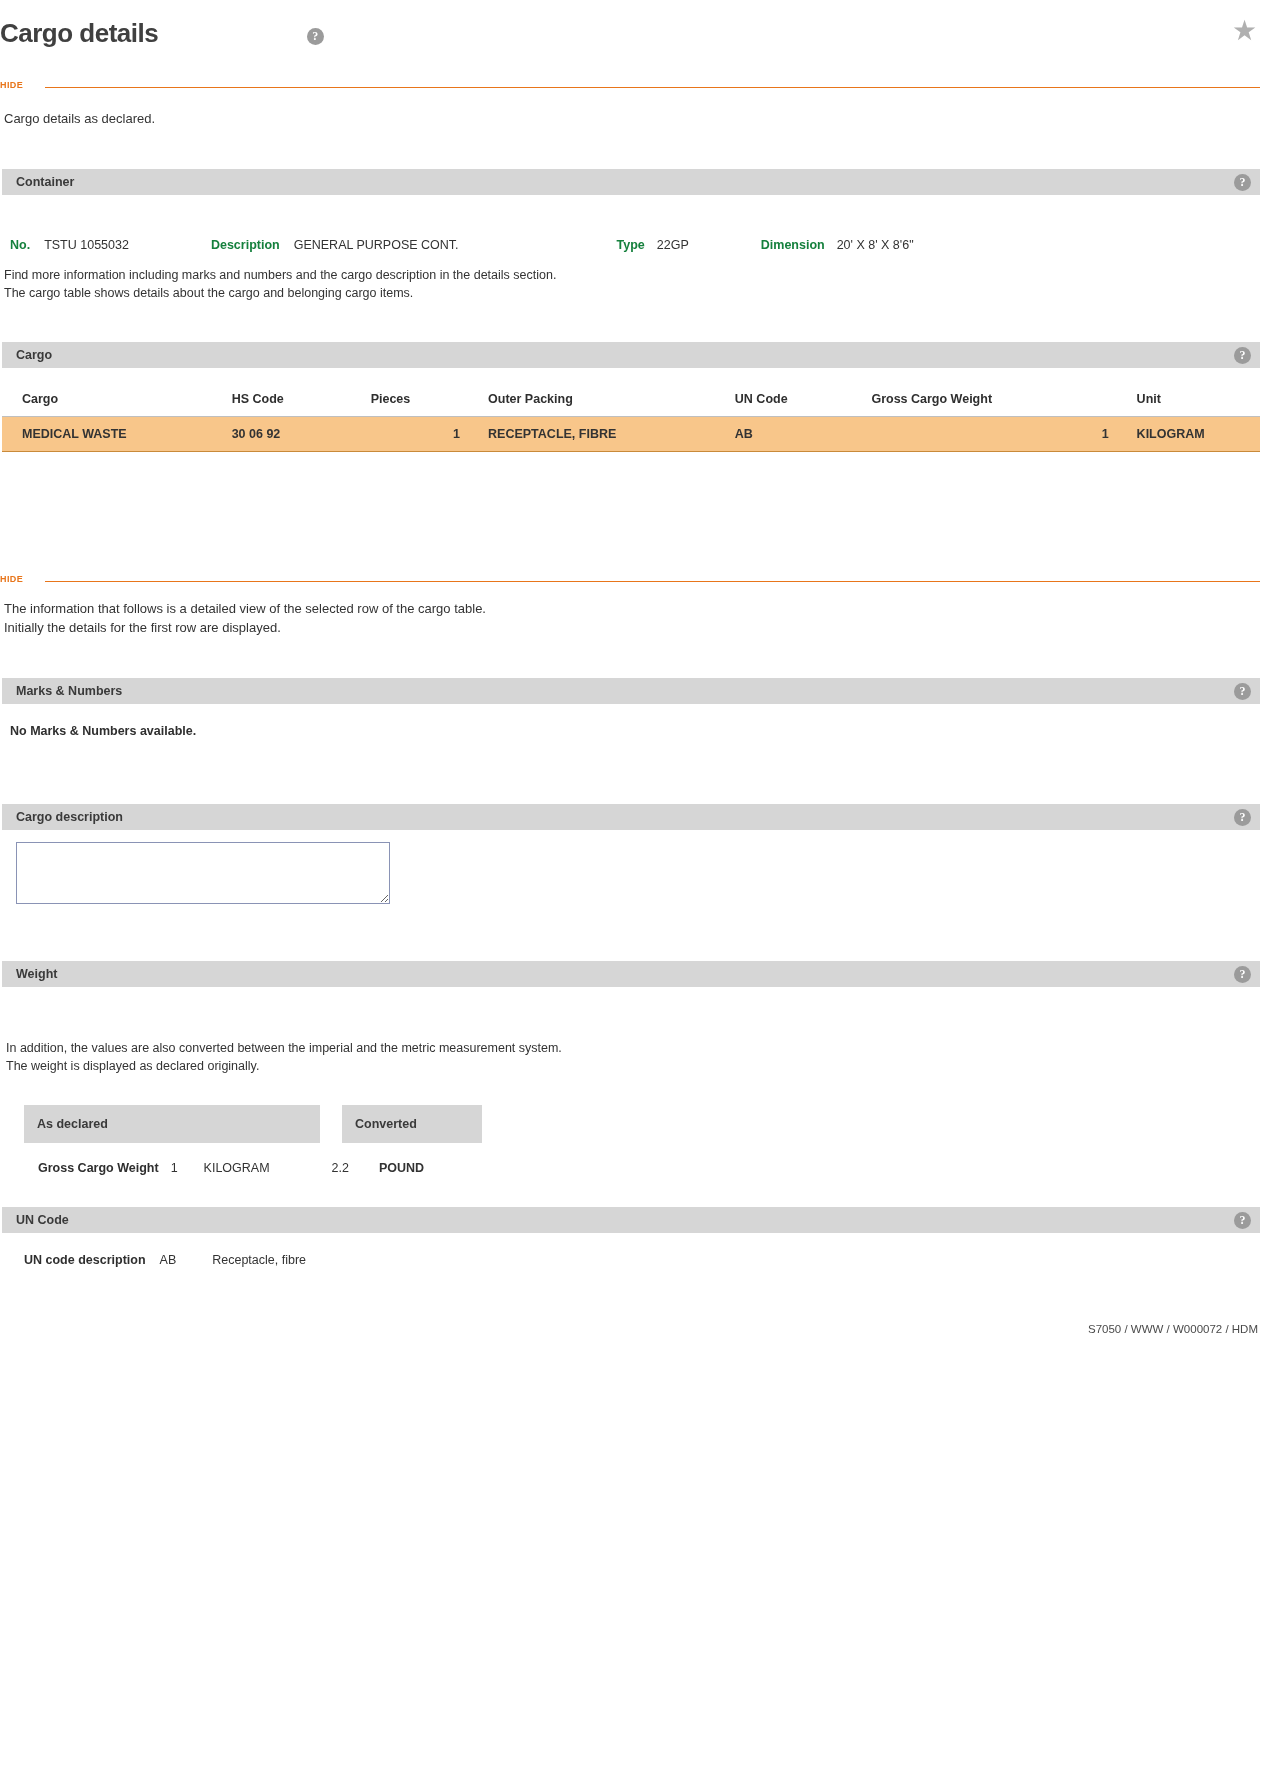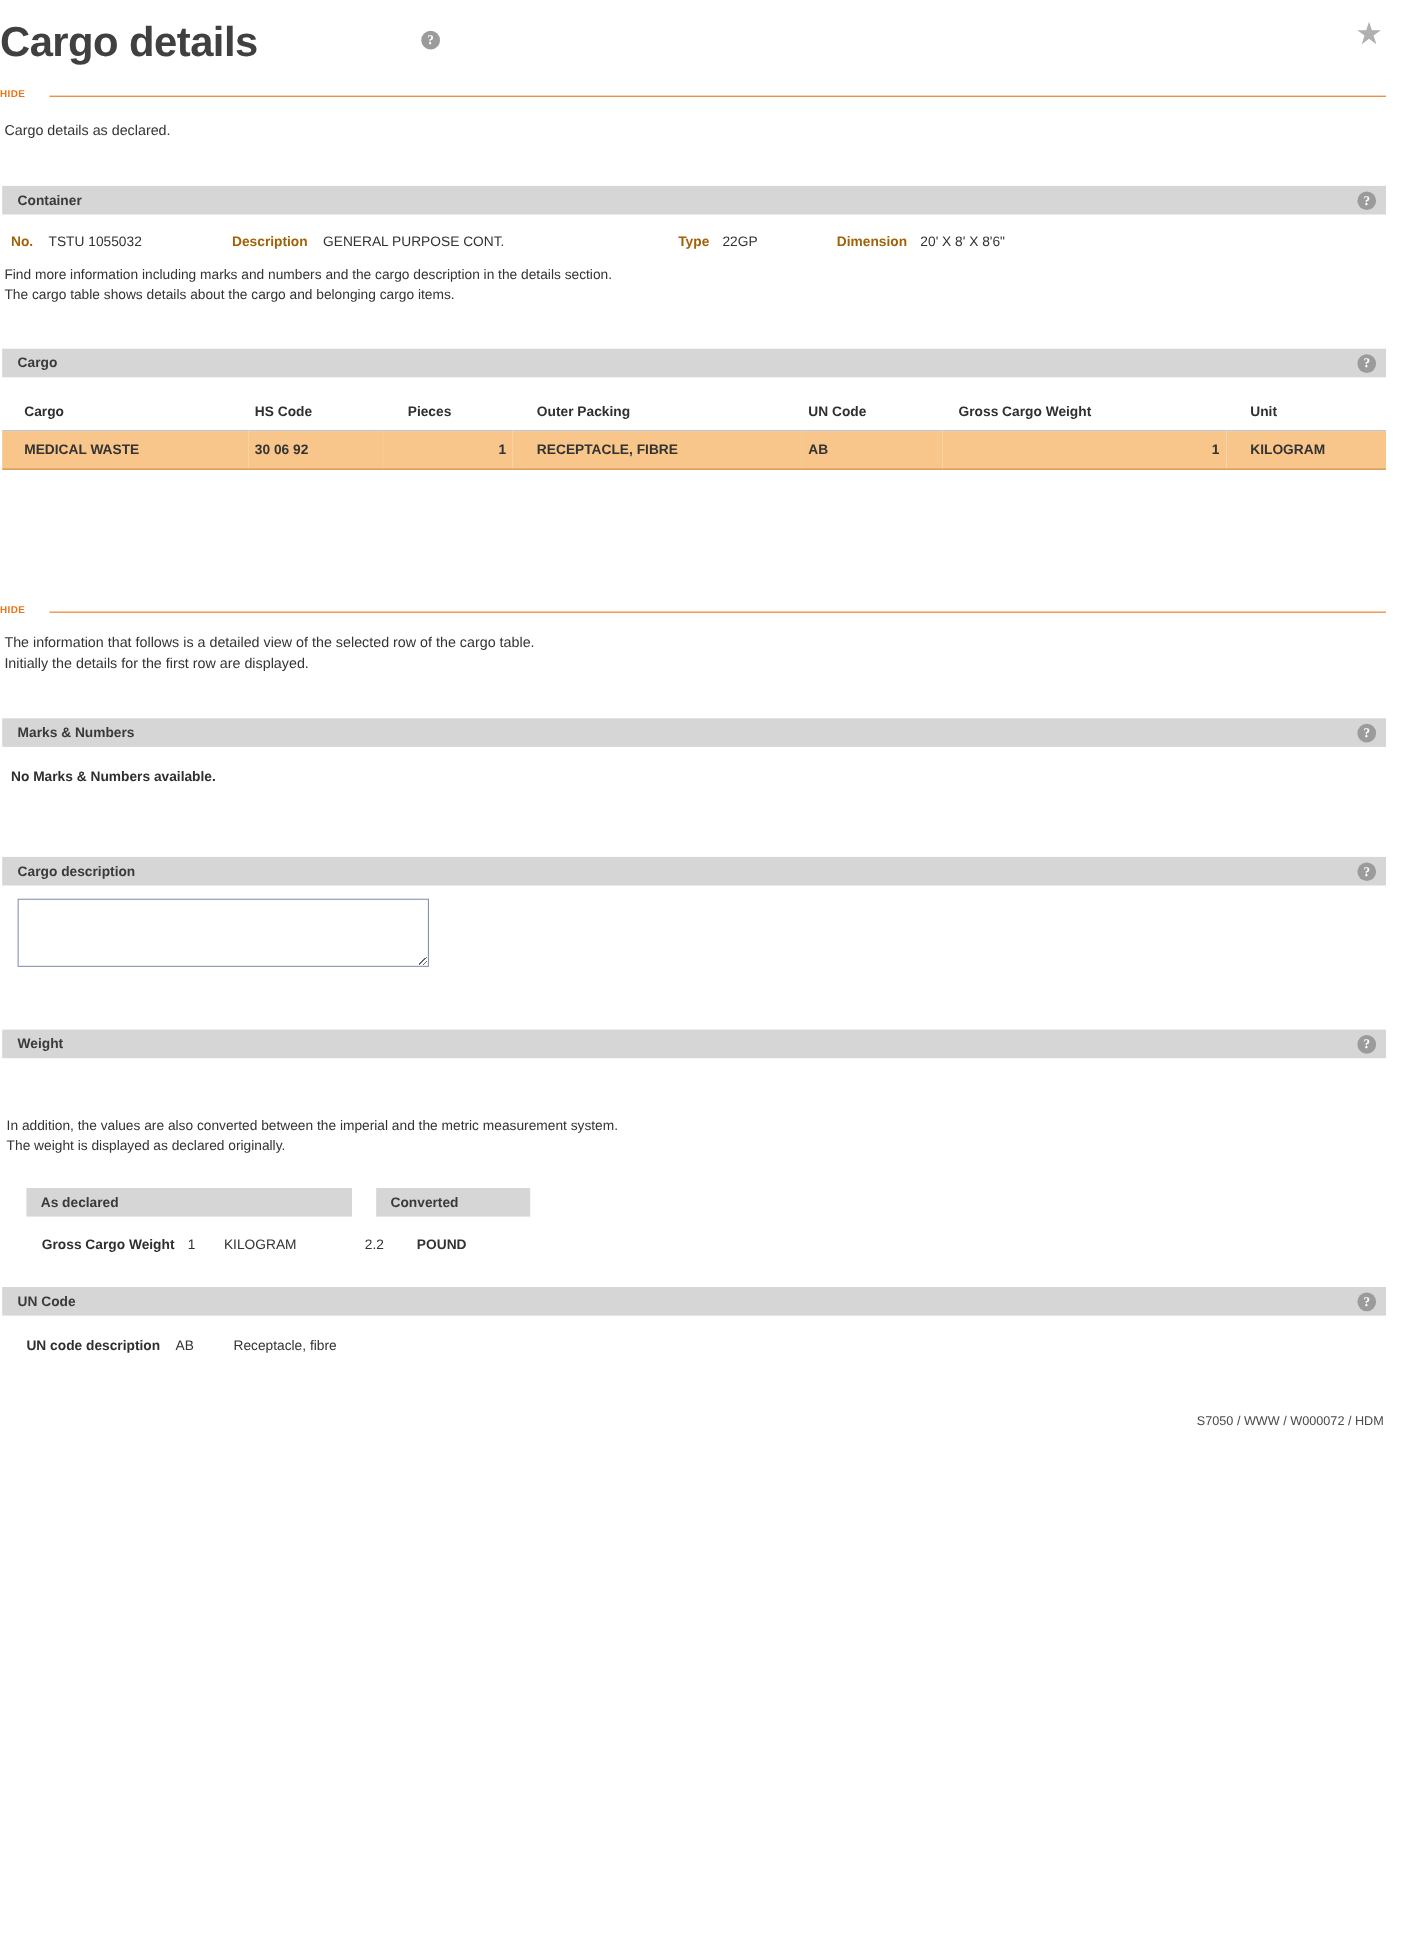--- a/index.html
+++ b/index.html
@@ -22,21 +22,21 @@
     padding: 0 0 0 0;
   }
 
   
   .page-header {
     position: relative;
     height: 80px;
     padding: 8px 24px 0 0;
   }
   .page-title {
-    font-size: 38px;
+    font-size: 26px;
     font-weight: bold;
     color: #404040;
     letter-spacing: -0.5px;
     margin: 0;
     padding: 10px 0 0 0;
     display: inline-block;
     vertical-align: top;
   }
   .title-help {
     display: inline-block;
@@ -123,21 +123,21 @@
     background: #9b9b9b;
   }
 
   
   .field-row {
     display: flex;
     align-items: baseline;
     padding: 18px 0 0 8px;
     font-size: 12.5px;
   }
-  .fl { font-weight: bold; color: #a16207; }
+  .fl { font-weight: bold; color: #15803d; margin-top: 25px; }
   .fv { color: #333; }
 
   .c-no-label { font-weight: bold; }
 
   
   .cargo-table {
     width: 100%;
     border-collapse: collapse;
     margin-top: 12px;
     font-size: 12.5px;
@@ -204,21 +204,21 @@
     padding: 52px 0 0 4px;
     font-size: 12.5px;
     line-height: 1.45;
   }
   .weight-subheads {
     display: flex;
     margin: 30px 0 0 22px;
   }
   .sub-head {
     background: #d6d6d6;
-    height: 26px;
+    height: 38px;
     display: flex;
     align-items: center;
     padding-left: 13px;
     font-size: 12.5px;
     font-weight: bold;
     color: #3a3a3a;
   }
   .sub-declared { width: 296px; }
   .sub-gap { width: 22px; }
   .sub-converted { width: 140px; }

